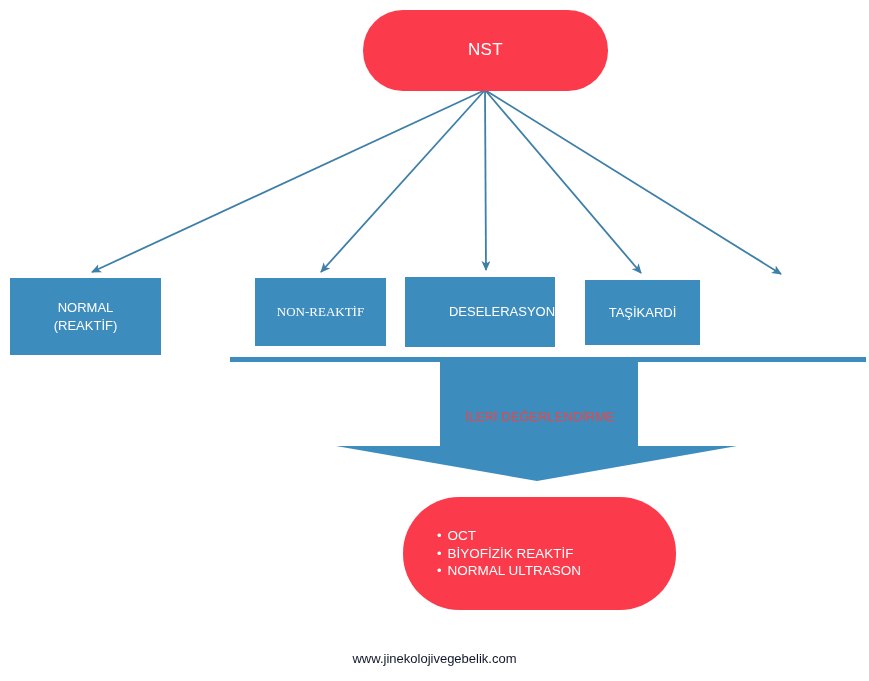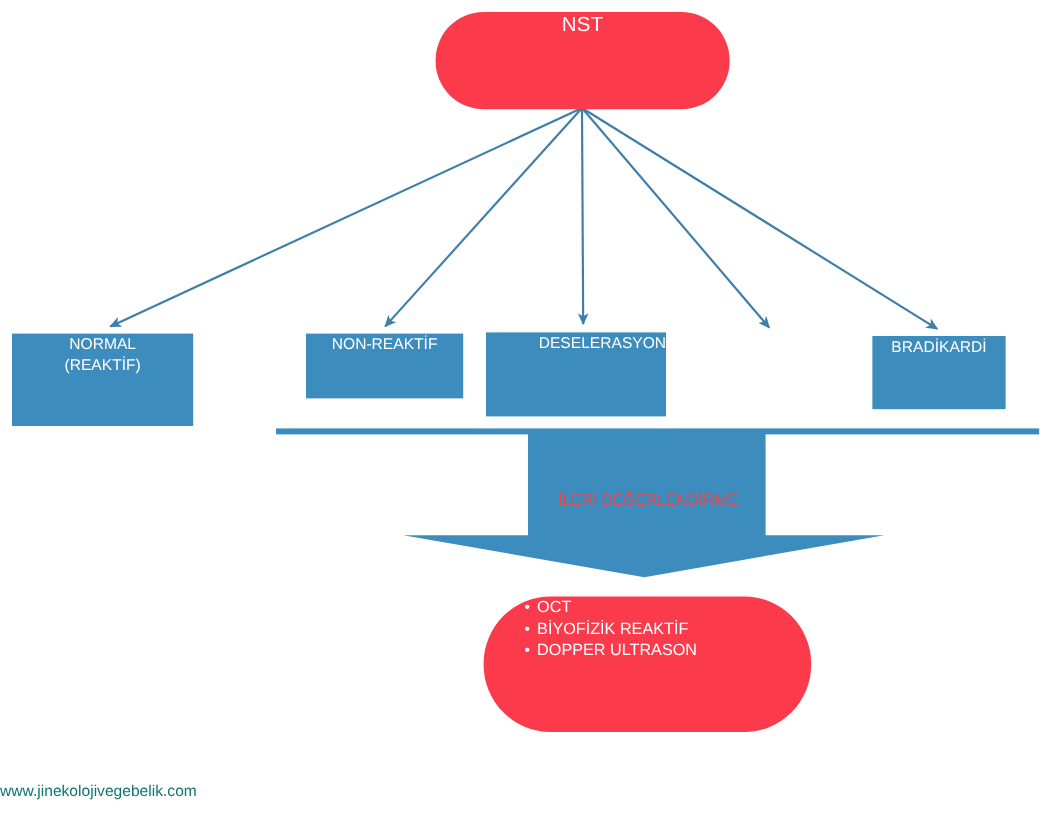--- a/index.html
+++ b/index.html
@@ -14,21 +14,21 @@
     position: relative;
     width: 869px;
     height: 681px;
     background: #ffffff;
     overflow: hidden;
   }
   .node {
     position: absolute;
     box-sizing: border-box;
     display: flex;
-    align-items: flex-start;
+    align-items: center;
     justify-content: center;
     text-align: center;
     color: #ffffff;
     line-height: 1.32;
   }
   .node-red {
     background: #fb3b4b;
   }
   .node-blue {
     background: #3d8cbe;
@@ -46,22 +46,23 @@
     left: 10px;
     top: 278px;
     width: 151px;
     height: 77px;
     font-size: 13px;
   }
   #nonreaktif-node {
     left: 255px;
     top: 278px;
     width: 131px;
-    height: 54px;
-    font-size: 13px;
+    height: 68px;
+    font-size: 13px;
+    font-family: Liberation Serif, serif;
   }
   #deselerasyon-node {
     left: 405px;
     top: 277px;
     width: 150px;
     height: 70px;
     font-size: 13px;
     padding-left: 44px;
   }
   #tasikardi-node {
@@ -133,22 +134,22 @@
     top: 0;
     width: 869px;
     height: 681px;
     pointer-events: none;
   }
   #watermark {
     position: absolute;
     left: 0;
     top: 651px;
     width: 869px;
-    text-align: left;
-    color: #0f766e;
+    text-align: center;
+    color: #0f172a;
     font-size: 13px;
   }
   .multiline {
     white-space: pre-line;
   }
 </style>
 </head>
 <body>
 
 <div id="canvas">
@@ -178,24 +179,24 @@
   </div>
 
   <div class="node node-blue" id="nonreaktif-node">
     <span>NON-REAKTİF</span>
   </div>
 
   <div class="node node-blue" id="deselerasyon-node">
     <span>DESELERASYON</span>
   </div>
 
-
-  <div class="node node-blue" id="bradikardi-node">
-    <span>BRADİKARDİ</span>
-  </div>
+  <div class="node node-blue" id="tasikardi-node">
+    <span>TAŞİKARDİ</span>
+  </div>
+
 
   <div id="hbar"></div>
 
   <svg id="big-arrow" viewBox="0 0 420 128" xmlns="http://www.w3.org/2000/svg">
     <path d="M110,0 L308,0 L308,88 L407,88 L207,123 L6,88 L110,88 Z" fill="#3d8cbe"></path>
   </svg>
 
   <div id="arrow-label">İLERİ DEĞERLENDİRME</div>
 
   <div class="node node-red" id="findings-node">
@@ -203,20 +204,20 @@
       <div class="bullet-row">
         <span class="bullet-dot">•</span>
         <span>OCT</span>
       </div>
       <div class="bullet-row">
         <span class="bullet-dot">•</span>
         <span>BİYOFİZİK REAKTİF</span>
       </div>
       <div class="bullet-row">
         <span class="bullet-dot">•</span>
-        <span>DOPPER ULTRASON</span>
+        <span>NORMAL ULTRASON</span>
       </div>
     </div>
   </div>
 
   <div id="watermark">www.jinekolojivegebelik.com</div>
 
 </div>
 
 </body></html>

